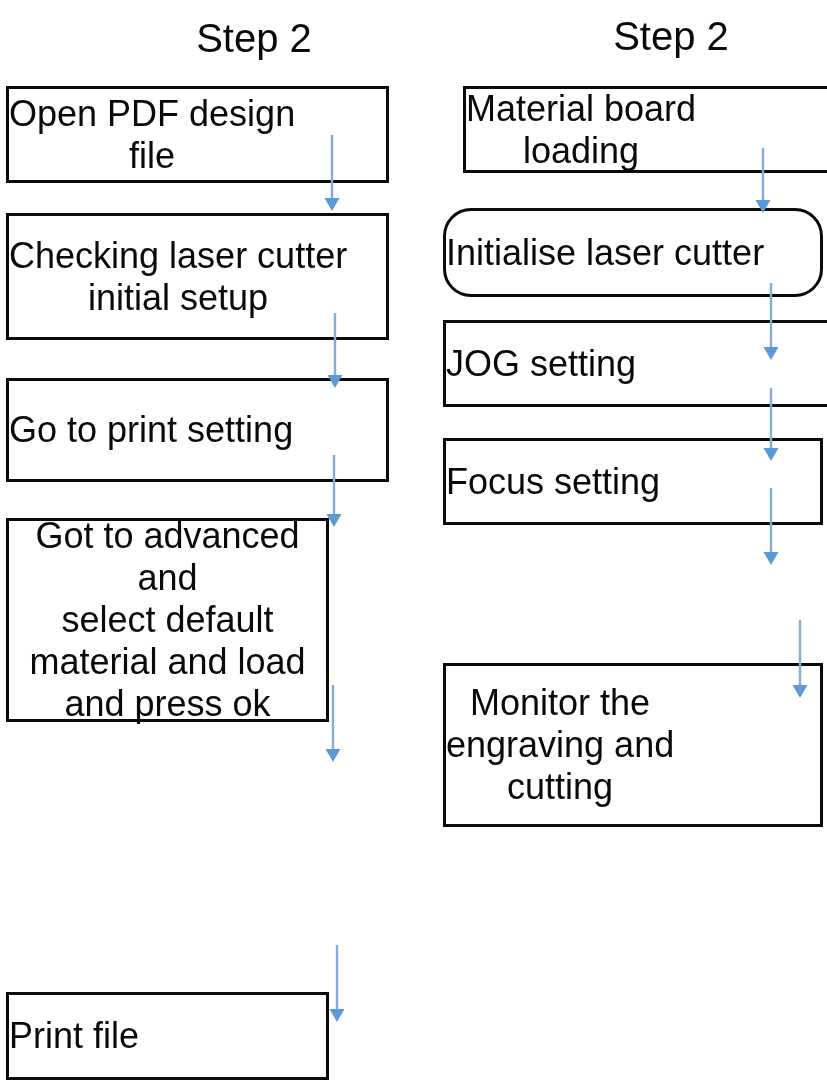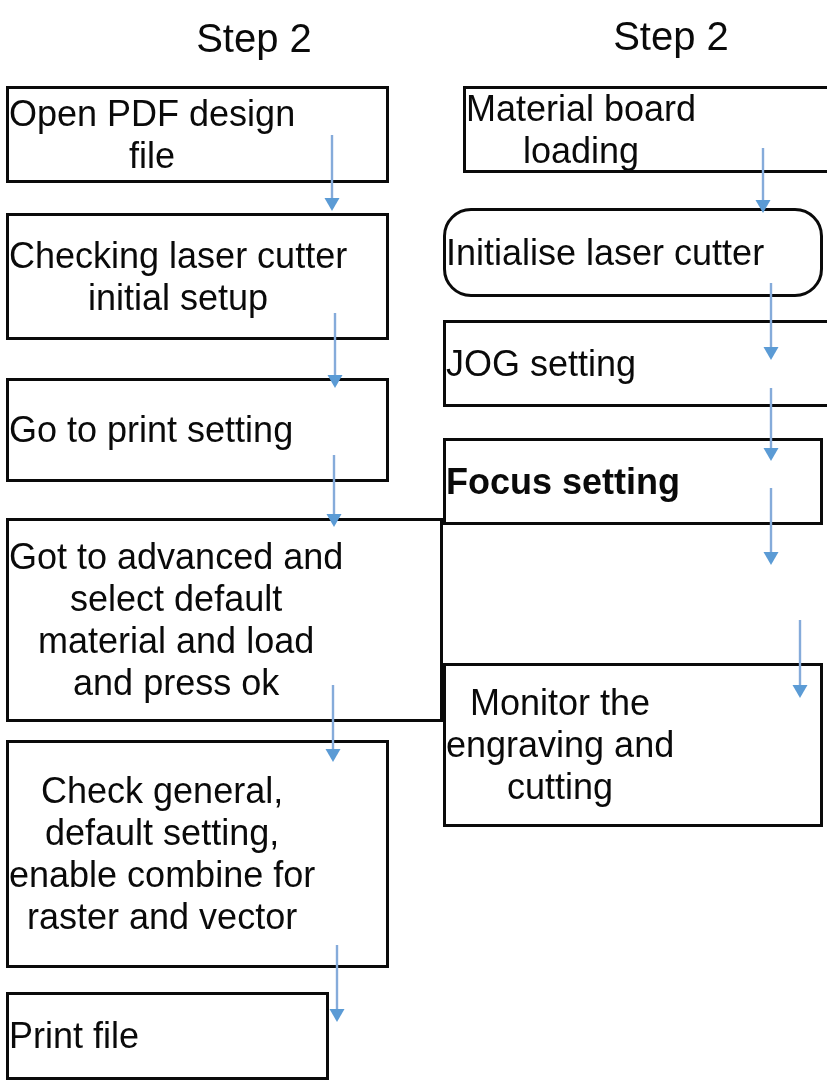--- a/index.html
+++ b/index.html
@@ -66,47 +66,41 @@
     <div class="box-label">Open PDF design
 file</div>
   </div>
   <div class="box" style="left:6px; top:378px; width:383px; height:104px;">
     <div class="box-label">Go to print setting</div>
   </div>
   <div class="box" style="left:6px; top:213px; width:383px; height:127px;">
     <div class="box-label">Checking laser cutter
 initial setup</div>
   </div>
-  <div class="box" style="left:6px; top:518px; width:437px; height:204px;">
+  <div class="box" style="left:6px; top:518px; width:323px; height:204px;">
     <div class="box-label">Got to advanced and
 select default
 material and load
 and press ok</div>
-  </div>
-  <div class="box" style="left:6px; top:740px; width:383px; height:228px;">
-    <div class="box-label">Check general,
-default setting,
-enable combine for
-raster and vector</div>
   </div>
   <div class="box" style="left:6px; top:992px; width:323px; height:88px;">
     <div class="box-label">Print file</div>
   </div>
 
   <div class="box" style="left:443px; top:86px; width:380px; height:87px;margin-left:20px;">
     <div class="box-label">Material board
 loading</div>
   </div>
   <div class="box" style="left:443px; top:208px; width:380px; height:89px;border-radius:28px;">
     <div class="box-label">Initialise laser cutter</div>
   </div>
   <div class="box" style="left:443px; top:320px; width:412px; height:87px;">
     <div class="box-label">JOG setting</div>
   </div>
-  <div class="box" style="left:443px; top:438px; width:380px; height:87px;font-weight:bold;">
+  <div class="box" style="left:443px; top:438px; width:380px; height:87px;">
     <div class="box-label">Focus setting</div>
   </div>
   <div class="box" style="left:443px; top:663px; width:380px; height:164px;">
     <div class="box-label">Monitor the
 engraving and
 cutting</div>
   </div>
 
   <svg class="arrows" width="827" height="1085" viewBox="0 0 827 1085">
 

